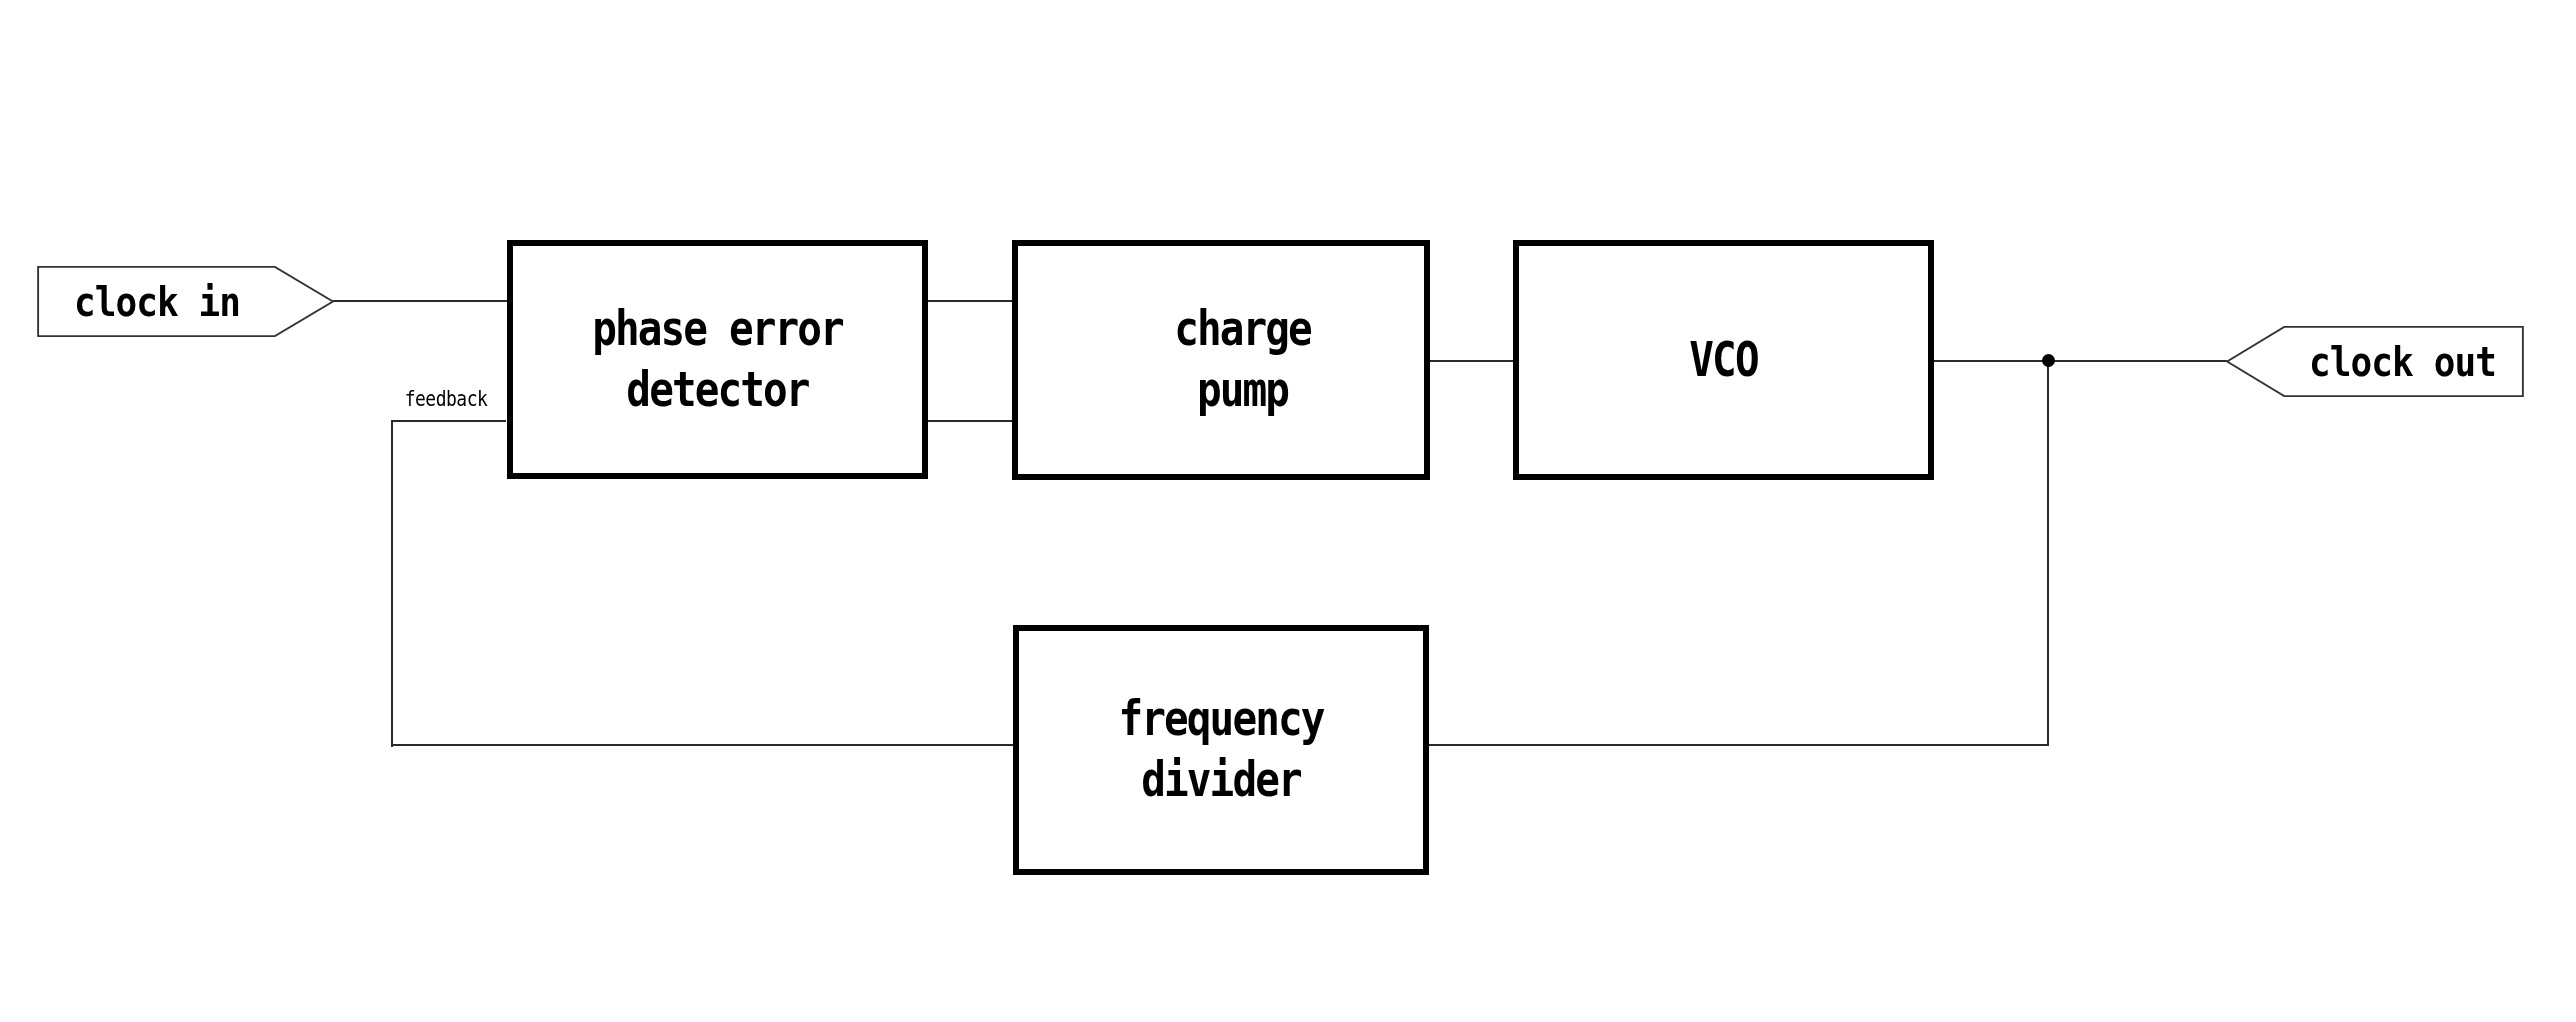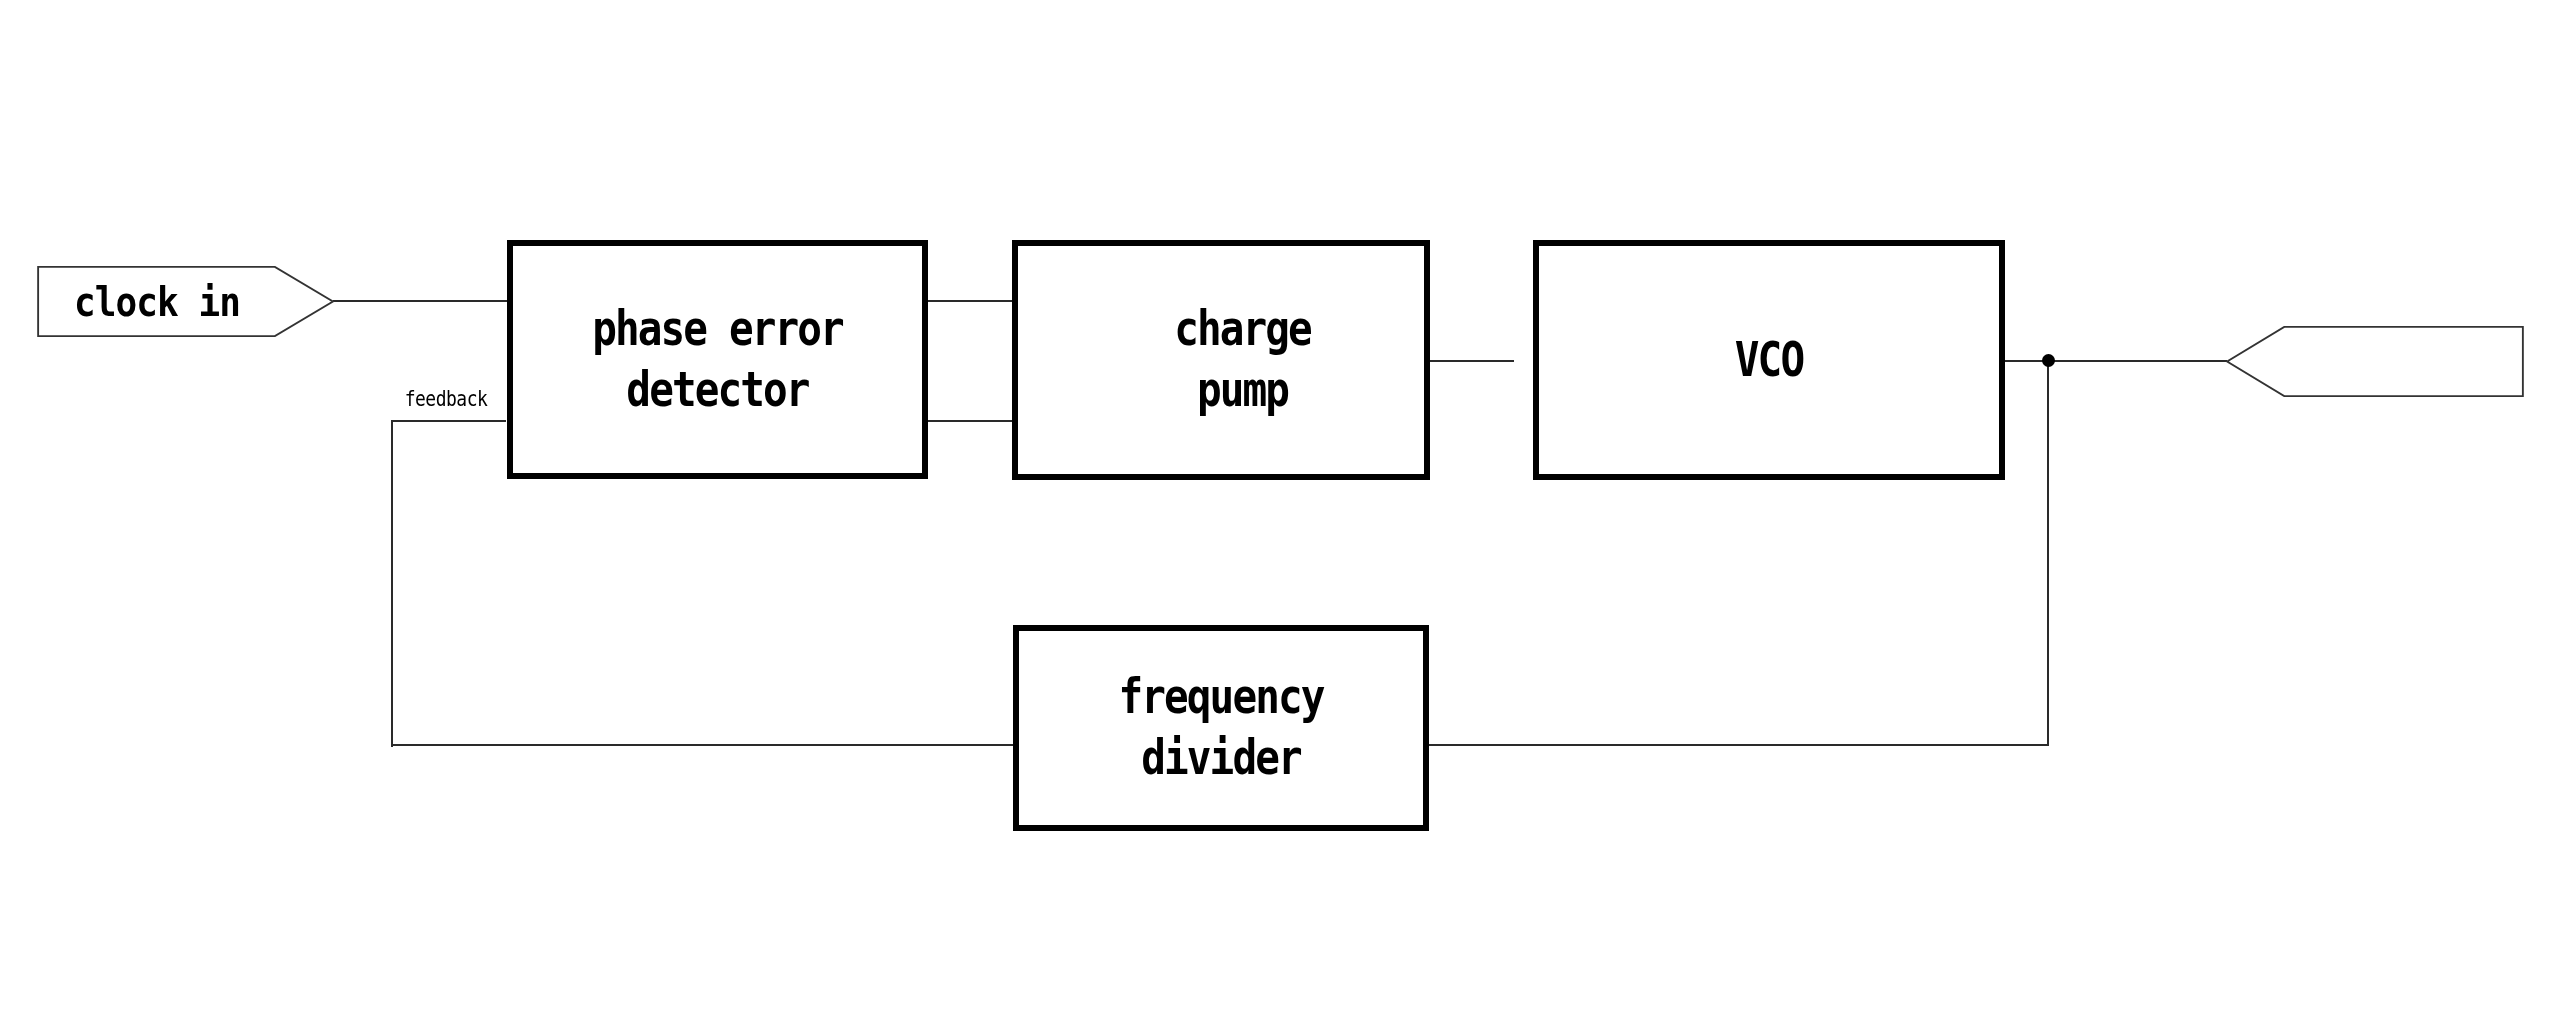--- a/index.html
+++ b/index.html
@@ -31,22 +31,22 @@
     font-size: 41px;
     line-height: 53px;
     letter-spacing: -1.9px;
     white-space: pre-line;
     text-align: center;
     transform: scaleY(1.15);
     transform-origin: center;
   }
   #block-ped { left: 507px;  top: 240px; width: 421px; height: 239px; }
   #block-cp  { left: 1012px; top: 240px; width: 418px; height: 240px; padding-left: 43px; }
-  #block-vco { left: 1513px; top: 240px; width: 472px; height: 240px; margin-left: 20px; }
-  #block-fd  { left: 1013px; top: 625px; width: 416px; height: 206px; }
+  #block-vco { left: 1513px; top: 240px; width: 421px; height: 240px; }
+  #block-fd  { left: 1013px; top: 625px; width: 416px; height: 250px; }
 
   
   .wire {
     position: absolute;
     background: #2a2a2a;
   }
   .wire.h { height: 1.9px; }
   .wire.v { width: 1.9px; }
   #w-clockin   { left: 333px;  top: 300px; width: 174px; }
   #w-ped-cp-up { left: 928px;  top: 300px; width: 84px;  }
@@ -153,17 +153,20 @@
   <svg class="tag-svg" id="tag-in-svg" width="300" height="73" viewBox="0 0 320 78">
     <polygon class="tag-shape" points="2,2 255,2 317,39 255,76 2,76"></polygon>
   </svg>
   <div class="tag-label-box" id="tag-in-label">
     <span class="tag-label">clock in</span>
   </div>
 
   <svg class="tag-svg" id="tag-out-svg" width="300" height="73" viewBox="0 0 320 78">
     <polygon class="tag-shape" points="63,2 318,2 318,76 63,76 2,39"></polygon>
   </svg>
+  <div class="tag-label-box" id="tag-out-label">
+    <span class="tag-label">clock out</span>
+  </div>
 
   <div class="feedback-label">feedback</div>
 
 </div>
 
 
 </body></html>

